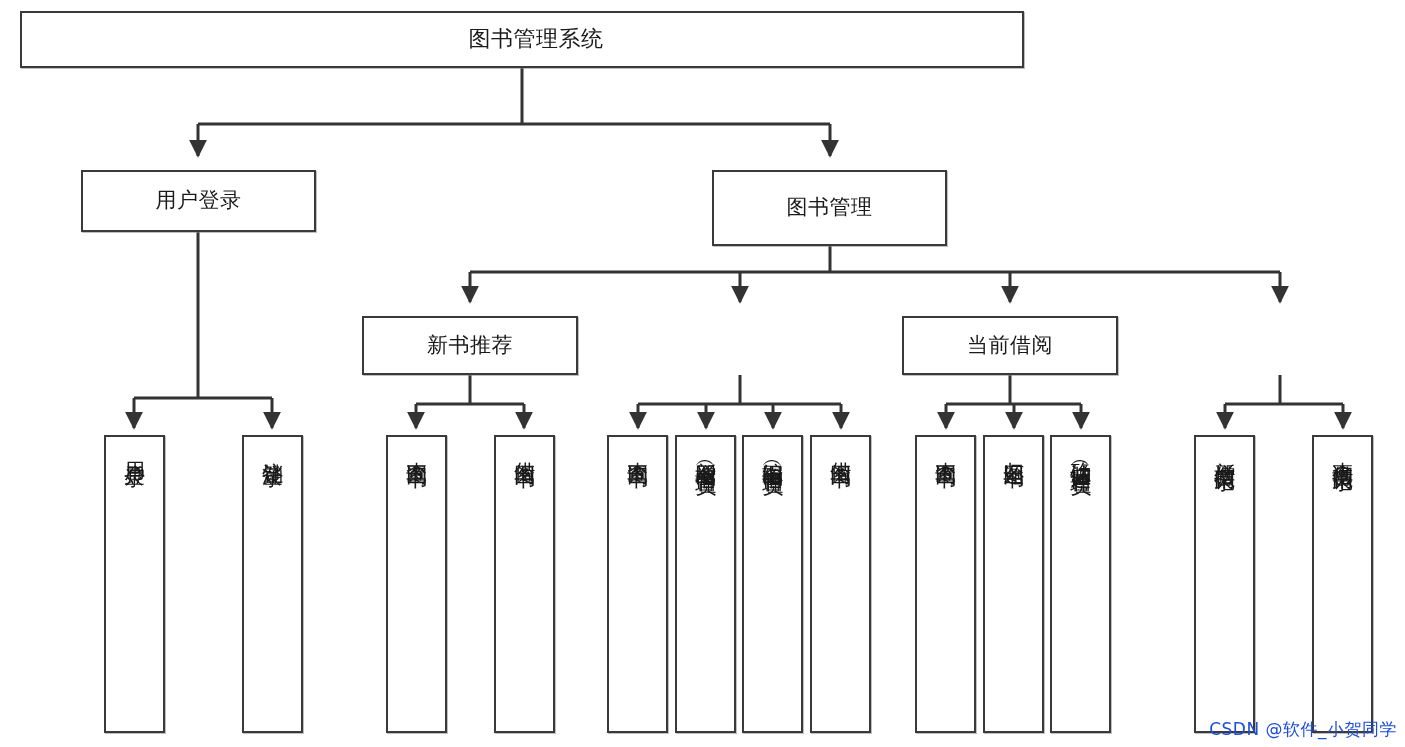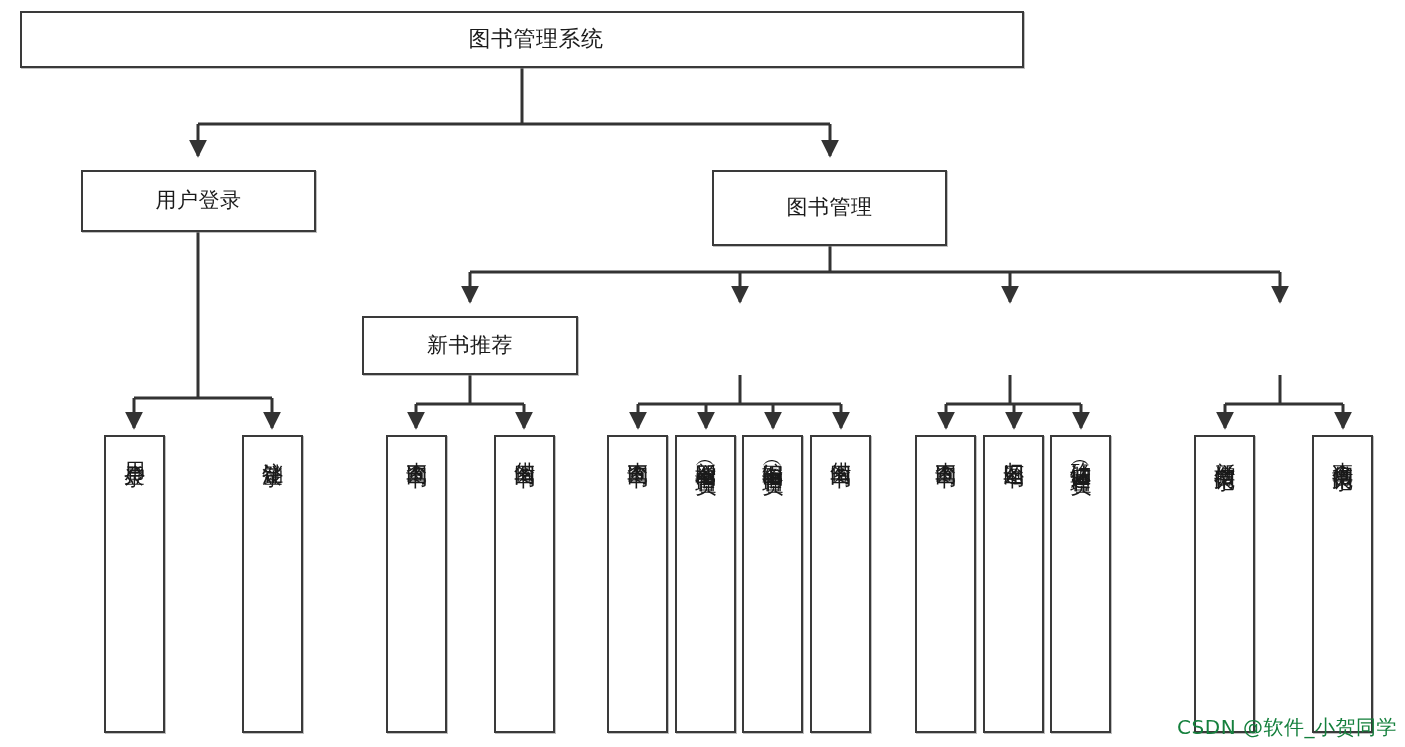--- a/index.html
+++ b/index.html
@@ -55,22 +55,22 @@
     font-size: 21px;
     line-height: 1.25;
     letter-spacing: 2px;
     white-space: nowrap;
     text-align: center;
   }
   .watermark {
     position: absolute;
     right: 8px;
     bottom: 6px;
-    font-size: 20px;
-    color: #15803d;
+    font-size: 17px;
+    color: #1d4ed8;
     letter-spacing: 0.5px;
     white-space: nowrap;
   }
 </style>
 </head>
 <body>
 
 <div id="canvas">
 
   <svg class="edges" viewBox="0 0 1405 747">
@@ -130,20 +130,23 @@
   <div class="node" style="left:81px; top:170px; width:235px; height:62px;">
     <span class="lbl">用户登录</span>
   </div>
   <div class="node" style="left:712px; top:170px; width:235px; height:76px;">
     <span class="lbl">图书管理</span>
   </div>
 
   <div class="node" style="left:362px; top:316px; width:216px; height:59px;">
     <span class="lbl">新书推荐</span>
   </div>
+  <div class="node" style="left:902px; top:316px; width:216px; height:59px;">
+    <span class="lbl">当前借阅</span>
+  </div>
 
   <div class="node leaf" style="left:104px; top:435px; width:61px; height:298px;">
     <span class="lbl">用户登录</span>
   </div>
   <div class="node leaf" style="left:242px; top:435px; width:61px; height:298px;">
     <span class="lbl">注销登录</span>
   </div>
 
   <div class="node leaf" style="left:386px; top:435px; width:61px; height:298px;">
     <span class="lbl">查询图书</span>

